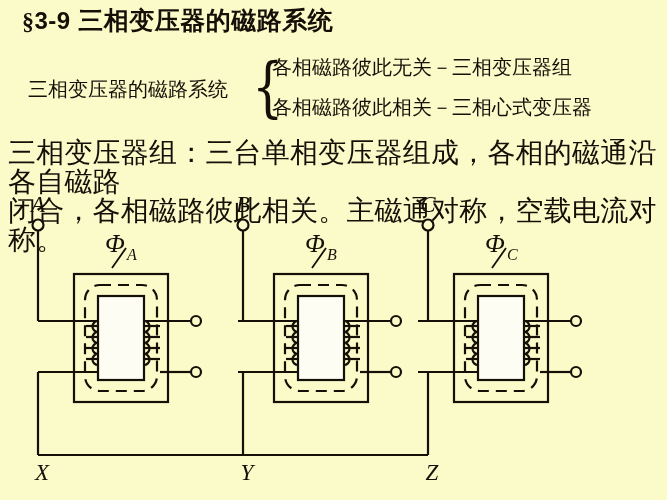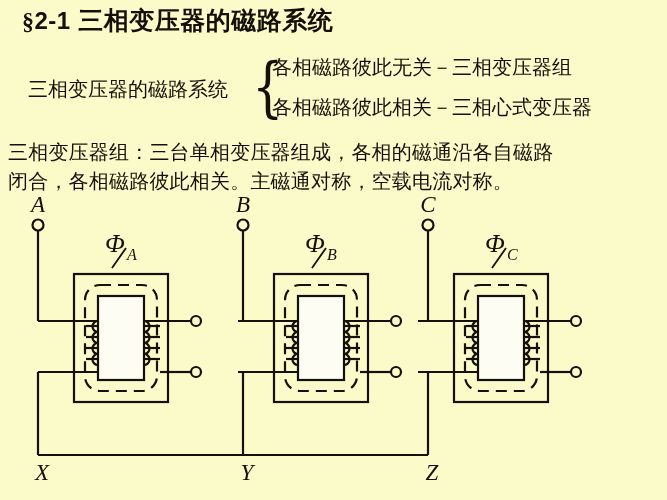--- a/index.html
+++ b/index.html
@@ -34,35 +34,35 @@
     font-size:66px;line-height:66px;
     font-family:"DejaVu Serif", serif;
     transform:scaleX(0.75);
     transform-origin:left top;
   }
   .branch1{position:absolute;left:272px;top:54px;font-size:20px;white-space:nowrap;}
   .branch2{position:absolute;left:272px;top:94px;font-size:20px;white-space:nowrap;}
 
   .para{
     position:absolute;left:8px;top:138px;width:652px;
-    font-size:20px;line-height:29px;
+    font-size:28px;line-height:29px;
     letter-spacing:0.2px;
   }
 
   svg#diagram{position:absolute;left:0;top:190px;width:667px;height:310px;display:block;}
 
   .ital{font-family:"Liberation Serif", serif;font-style:italic;}
 </style>
 </head>
 <body>
 
 <div id="stage">
 
   <div class="title">
-    <span class="sec">§</span><span class="num">2-1</span>&nbsp;<span class="cjk">三相变压器的磁路系统</span>
+    <span class="sec">§</span><span class="num">3-9</span>&nbsp;<span class="cjk">三相变压器的磁路系统</span>
   </div>
 
   <div class="brace-label">三相变压器的磁路系统</div>
   <div class="brace">{</div>
   <div class="branch1">各相磁路彼此无关－三相变压器组</div>
   <div class="branch2">各相磁路彼此相关－三相心式变压器</div>
 
   <div class="para">
     <div>三相变压器组：三台单相变压器组成，各相的磁通沿各自磁路</div>
     <div>闭合，各相磁路彼此相关。主磁通对称，空载电流对称。</div>

